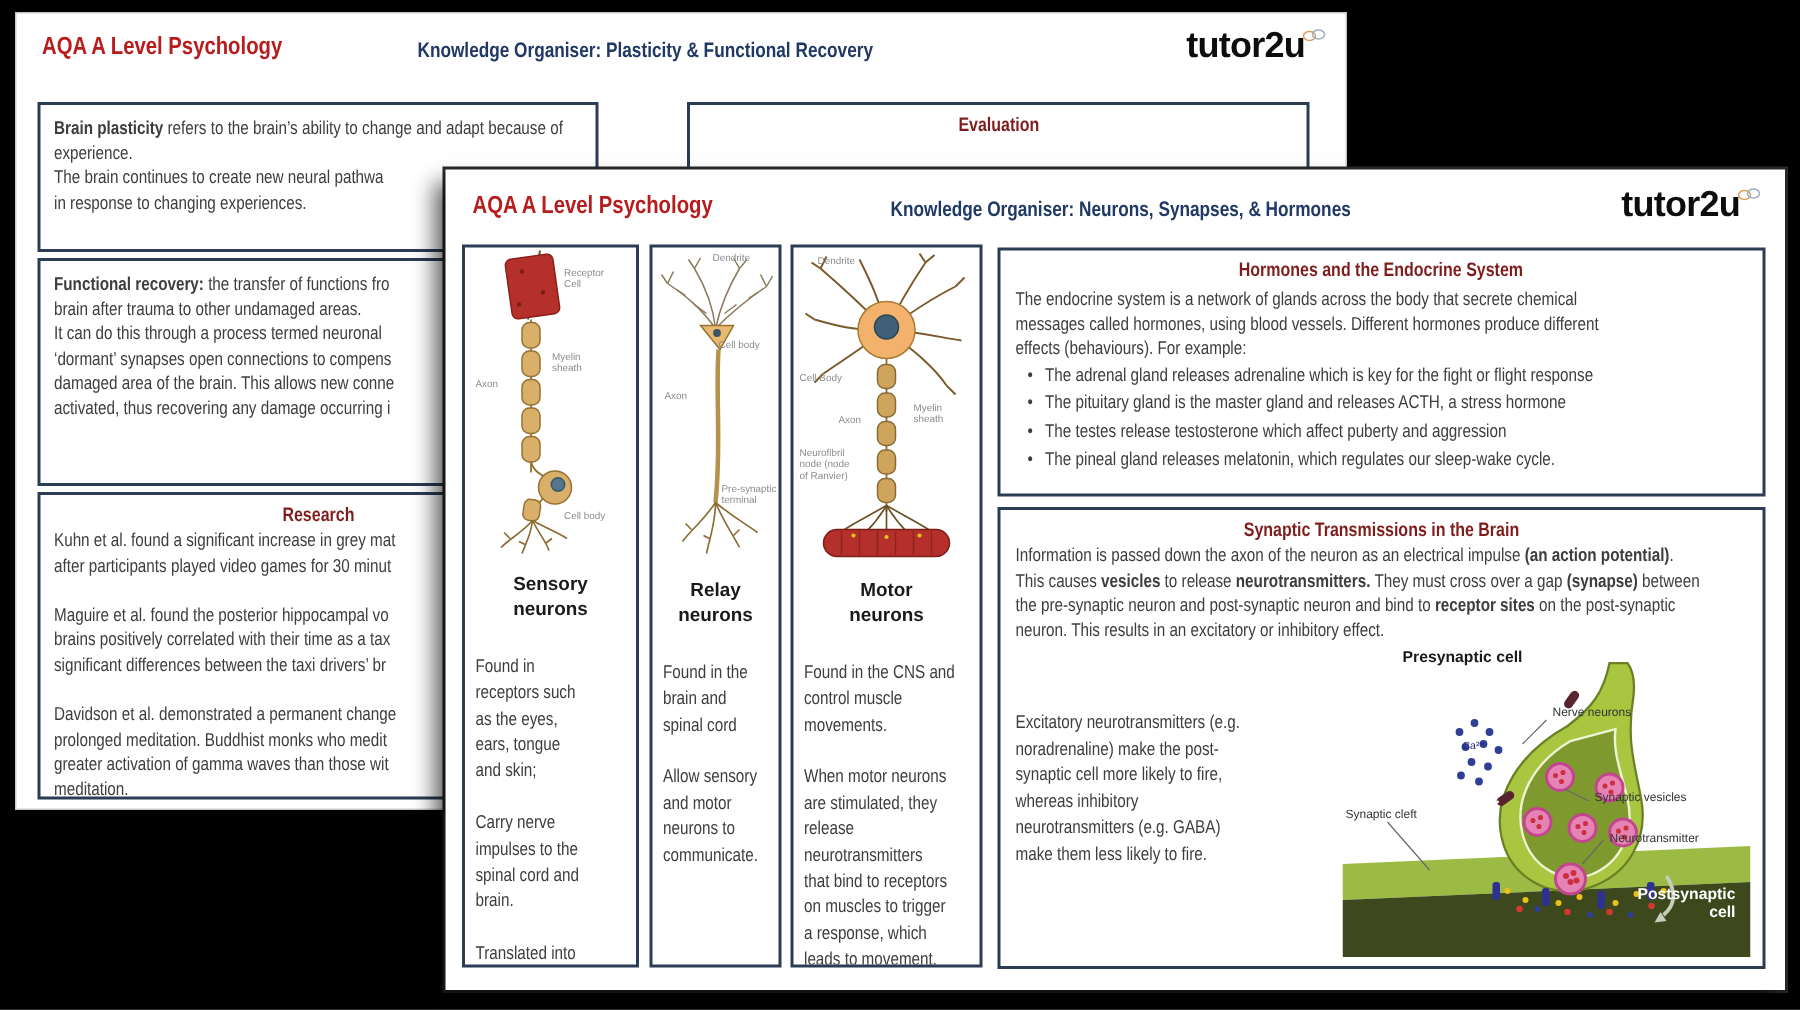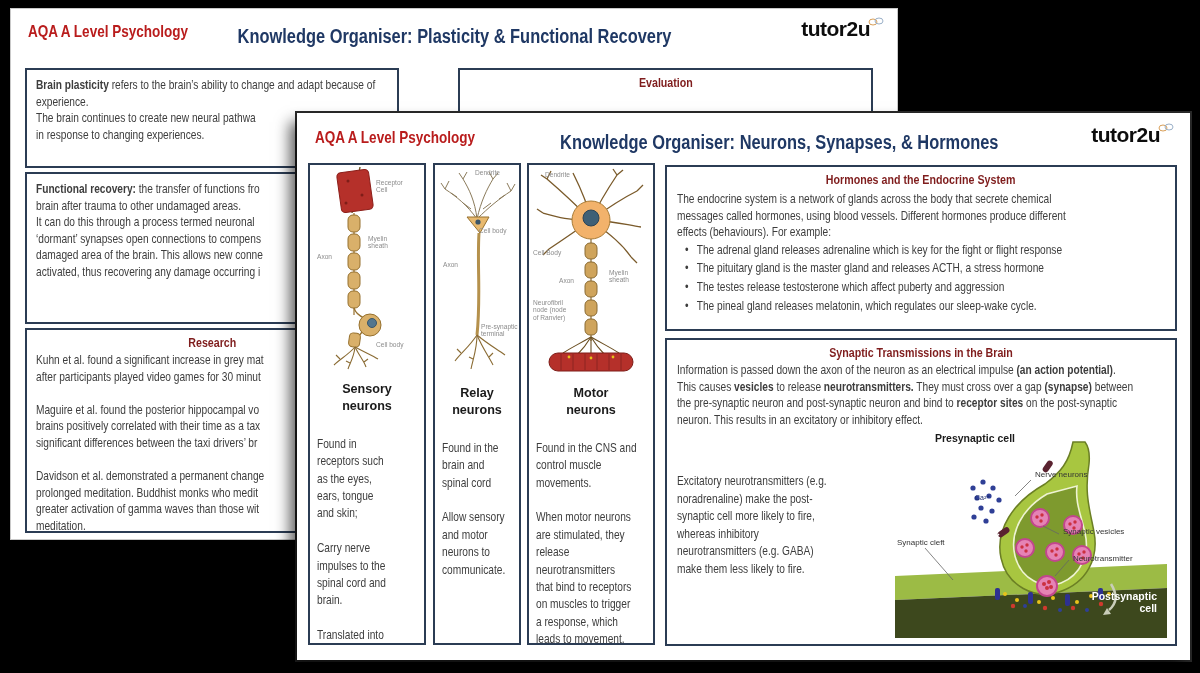--- a/index.html
+++ b/index.html
@@ -2,22 +2,22 @@
 <html><head>
 <meta charset="utf-8">
 <style>
   html,body{margin:0;padding:0;background:#000;}
   *{box-sizing:border-box;font-family:"Liberation Sans","DejaVu Sans",sans-serif;}
   #canvas{position:relative;width:1200px;height:673px;background:#000;overflow:hidden;}
   .page{position:absolute;background:#fff;overflow:hidden;}
   #back-page{left:10px;top:8px;width:888px;height:532px;box-shadow:0 0 0 1px #c9c9c9 inset;}
   #front-page{left:297px;top:113px;width:893px;height:547px;box-shadow:-7px 9px 14px rgba(0,0,0,0.65),0 0 0 2px #2a2a2a;}
   .course{position:absolute;font-weight:bold;color:#b91c1c;font-size:16.5px;white-space:nowrap;}
-  .doc-title{position:absolute;text-align:center;font-weight:bold;color:#1f3864;font-size:20px;white-space:nowrap;}
-  .logo{position:absolute;font-weight:bold;color:#0d0d0d;font-size:21px;letter-spacing:-0.5px;white-space:nowrap;}
+  .doc-title{position:absolute;text-align:center;font-weight:bold;color:#1f3864;font-size:14px;white-space:nowrap;}
+  .logo{position:absolute;font-weight:bold;color:#0d0d0d;font-size:24px;letter-spacing:-0.5px;white-space:nowrap;}
   .logo .fly{position:absolute;top:-7px;right:-14px;}
   .box{position:absolute;border:2px solid #2b3c54;background:#fff;overflow:hidden;}
   .sec-h{text-align:center;font-weight:bold;color:#7f1d1d;font-size:13px;text-decoration:underline;margin-top:5px;}
   .body-txt{color:#3d3d3d;font-size:12.4px;line-height:1.34;}
   .pre{white-space:pre;}
   .cx{display:inline-block;transform:scaleX(0.82);transform-origin:0 0;}
   .cxc{display:inline-block;transform:scaleX(0.82);transform-origin:50% 0;}
   .pad{padding:7px 9px;}
   .col-title{text-align:center;font-weight:bold;color:#1a1a1a;font-size:12.6px;line-height:1.35;margin-top:8px;}
   .col-body{padding:0 7px;margin-top:21px;}

